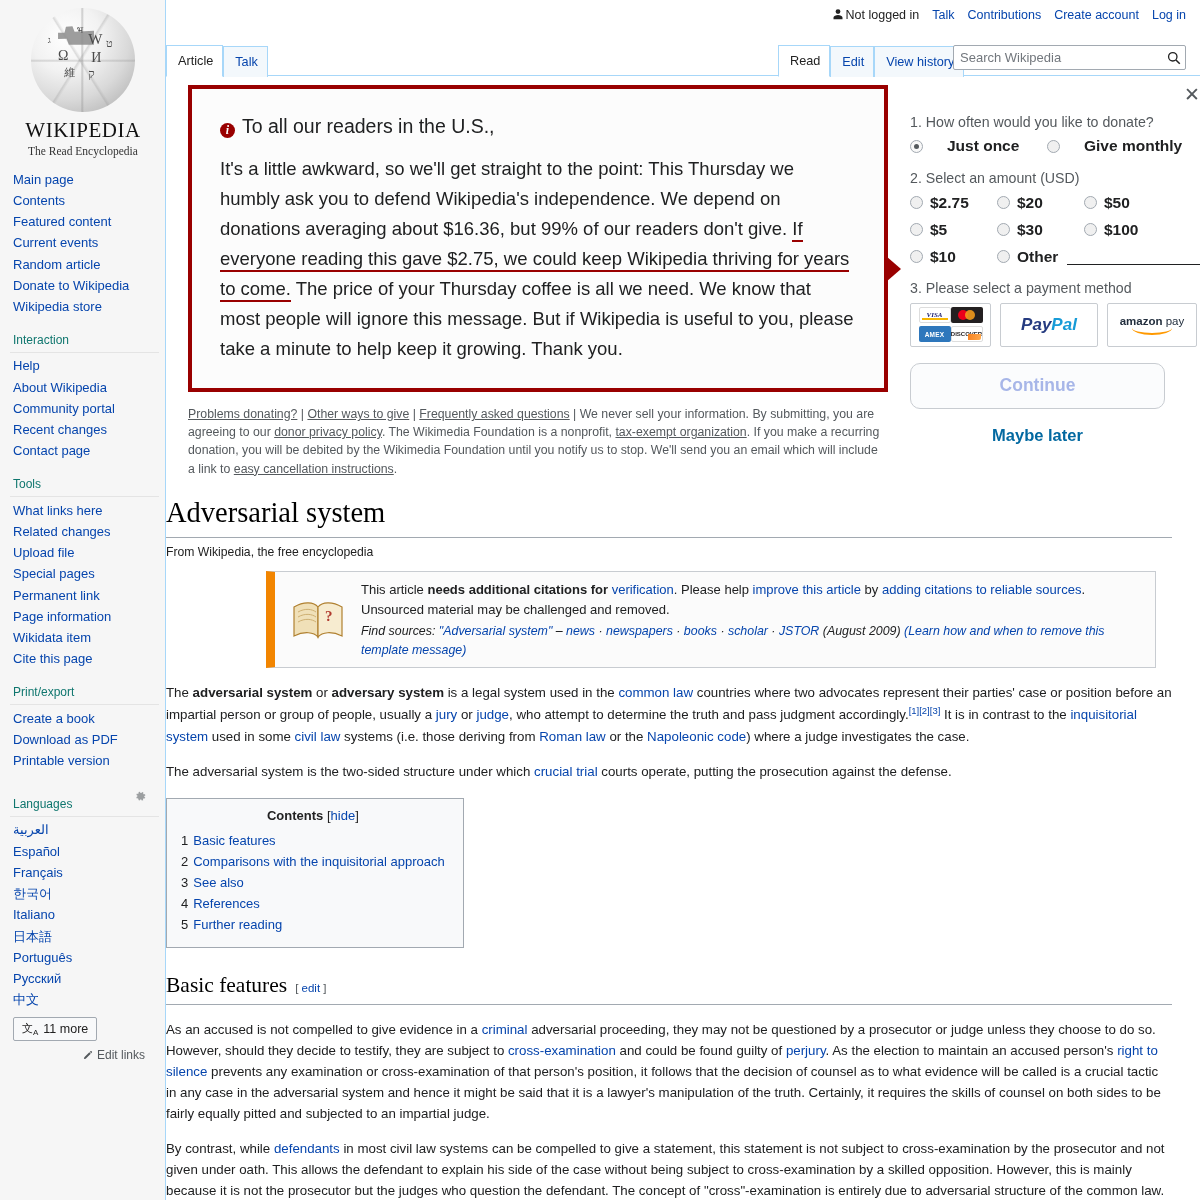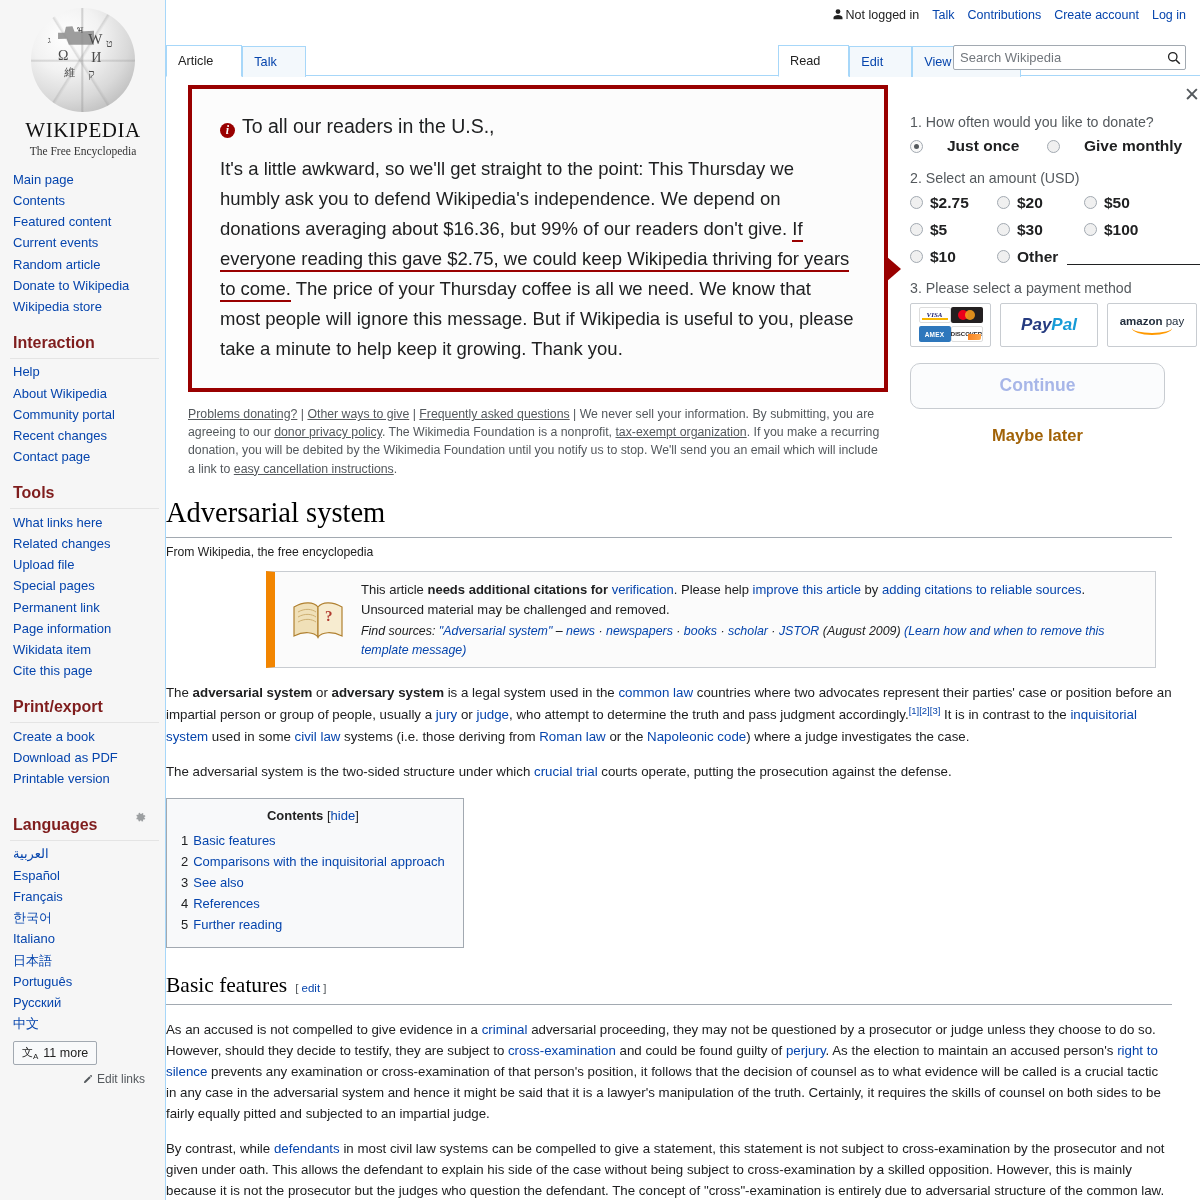--- a/index.html
+++ b/index.html
@@ -55,21 +55,21 @@
     font-family: "Liberation Serif", serif;
     font-size: 21px; letter-spacing: .5px;
     color: #111; margin-top: 6px;
   }
   .tagline {
     font-family: "Liberation Serif", serif;
     font-size: 11.5px; color: #333; margin-top: 2px; margin-bottom: 12px;
   }
   .portal { margin: 0 0 10px 0; padding: 0 6px 0 10px; }
   .portal h3 {
-    font-size: 16px; font-weight: bold; color: #7f1d1d;
+    font-size: 12px; font-weight: normal; color: #0f766e;
     margin: 12px 0 0 3px; padding: .25em 0 .25em 0;
   }
   .portal .pbody { border-top: 1px solid #e4e4e4; margin-top: 2px; padding-top: 3px; }
   .portal.first .pbody { border-top: none; padding-top: 0; margin-top: 0; }
   .portal ul { list-style: none; margin: 0; padding: 0; }
   .portal li { padding: 2.5px 0 2.5px 3px; font-size: 13px; line-height: 1.25; }
   .portal li a { color: #0645ad; }
   .lang-head { display: flex; align-items: center; justify-content: space-between; padding-right: 12px; }
   .gear { width: 13px; height: 13px; opacity: .55; }
   .morebtn {
@@ -90,21 +90,21 @@
     display: flex; align-items: center; gap: 13px;
     font-size: 12.5px; color: #222;
   }
   #personal .uicon { width: 12px; height: 12px; margin-right: 2px; vertical-align: -1px; }
 
   
   #ns-tabs { position: absolute; left: 166px; top: 44px; display: flex; align-items: flex-end; }
   #view-tabs { position: absolute; left: 778px; top: 44px; display: flex; align-items: flex-end; }
   .tab {
     font-size: 12.7px; line-height: 1;
-    padding: 9px 28px 8px 11px;
+    padding: 9px 9px 8px 11px;
     border: 1px solid #a7d7f9; border-bottom: none;
     background: #f3f8fc; color: #0645ad;
     position: relative; top: 1px; text-align: center;
   }
   .tab.selected { background: #ffffff; color: #222; border-bottom: 1px solid #fff; }
   #tabs-rule {
     position: absolute; left: 166px; top: 75px; width: 1034px;
     border-bottom: 1px solid #a7d7f9;
   }
 
@@ -210,21 +210,21 @@
   .az b { font-weight: bold; }
   .az-smile { width: 40px; height: 7px; border-bottom: 2.5px solid #ff9900; border-radius: 0 0 50% 50%/0 0 100% 100%; }
   .continue {
     margin-top: 16px; width: 255px; height: 46px;
     border: 1px solid #c8ccd1; border-radius: 10px; background: #fbfcfd;
     color: #a7b6e8; font-size: 17.5px; font-weight: bold;
     display: flex; align-items: center; justify-content: center;
   }
   .maybe {
     margin-top: 17px; width: 255px; text-align: center;
-    color: #a16207; font-size: 16.5px; font-weight: bold;
+    color: #0369a1; font-size: 16.5px; font-weight: bold;
   }
 
   
   #fineprint {
     position: absolute; left: 8px; top: 320px; width: 700px;
     font-size: 12.3px; line-height: 1.48; color: #54595d;
   }
   #fineprint a, #fineprint u { color: #54595d; text-decoration: underline; }
 
   
@@ -283,21 +283,21 @@
         <span class="g-ch" style="left:55%;top:22%;font-size:15px;">W</span>
         <span class="g-ch" style="left:26%;top:38%;font-size:14px;">Ω</span>
         <span class="g-ch" style="left:58%;top:40%;font-size:14px;">И</span>
         <span class="g-ch" style="left:32%;top:55%;font-size:11px;">維</span>
         <span class="g-ch" style="left:55%;top:57%;font-size:12px;">ק</span>
         <span class="g-ch" style="left:72%;top:28%;font-size:11px;">ט</span>
         <span class="g-ch" style="left:16%;top:26%;font-size:9px;">ג</span>
         <span class="g-ch" style="left:44%;top:14%;font-size:9px;">भ</span>
       </div>
       <div class="wordmark">WIKIPEDIA</div>
-      <div class="tagline">The Free Encyclopedia</div>
+      <div class="tagline">The Read Encyclopedia</div>
     </div>
 
     <div class="portal first">
       <div class="pbody">
         <ul id="nav-list">
             <li><a href="#">Main page</a></li>
             <li><a href="#">Contents</a></li>
             <li><a href="#">Featured content</a></li>
             <li><a href="#">Current events</a></li>
             <li><a href="#">Random article</a></li>

